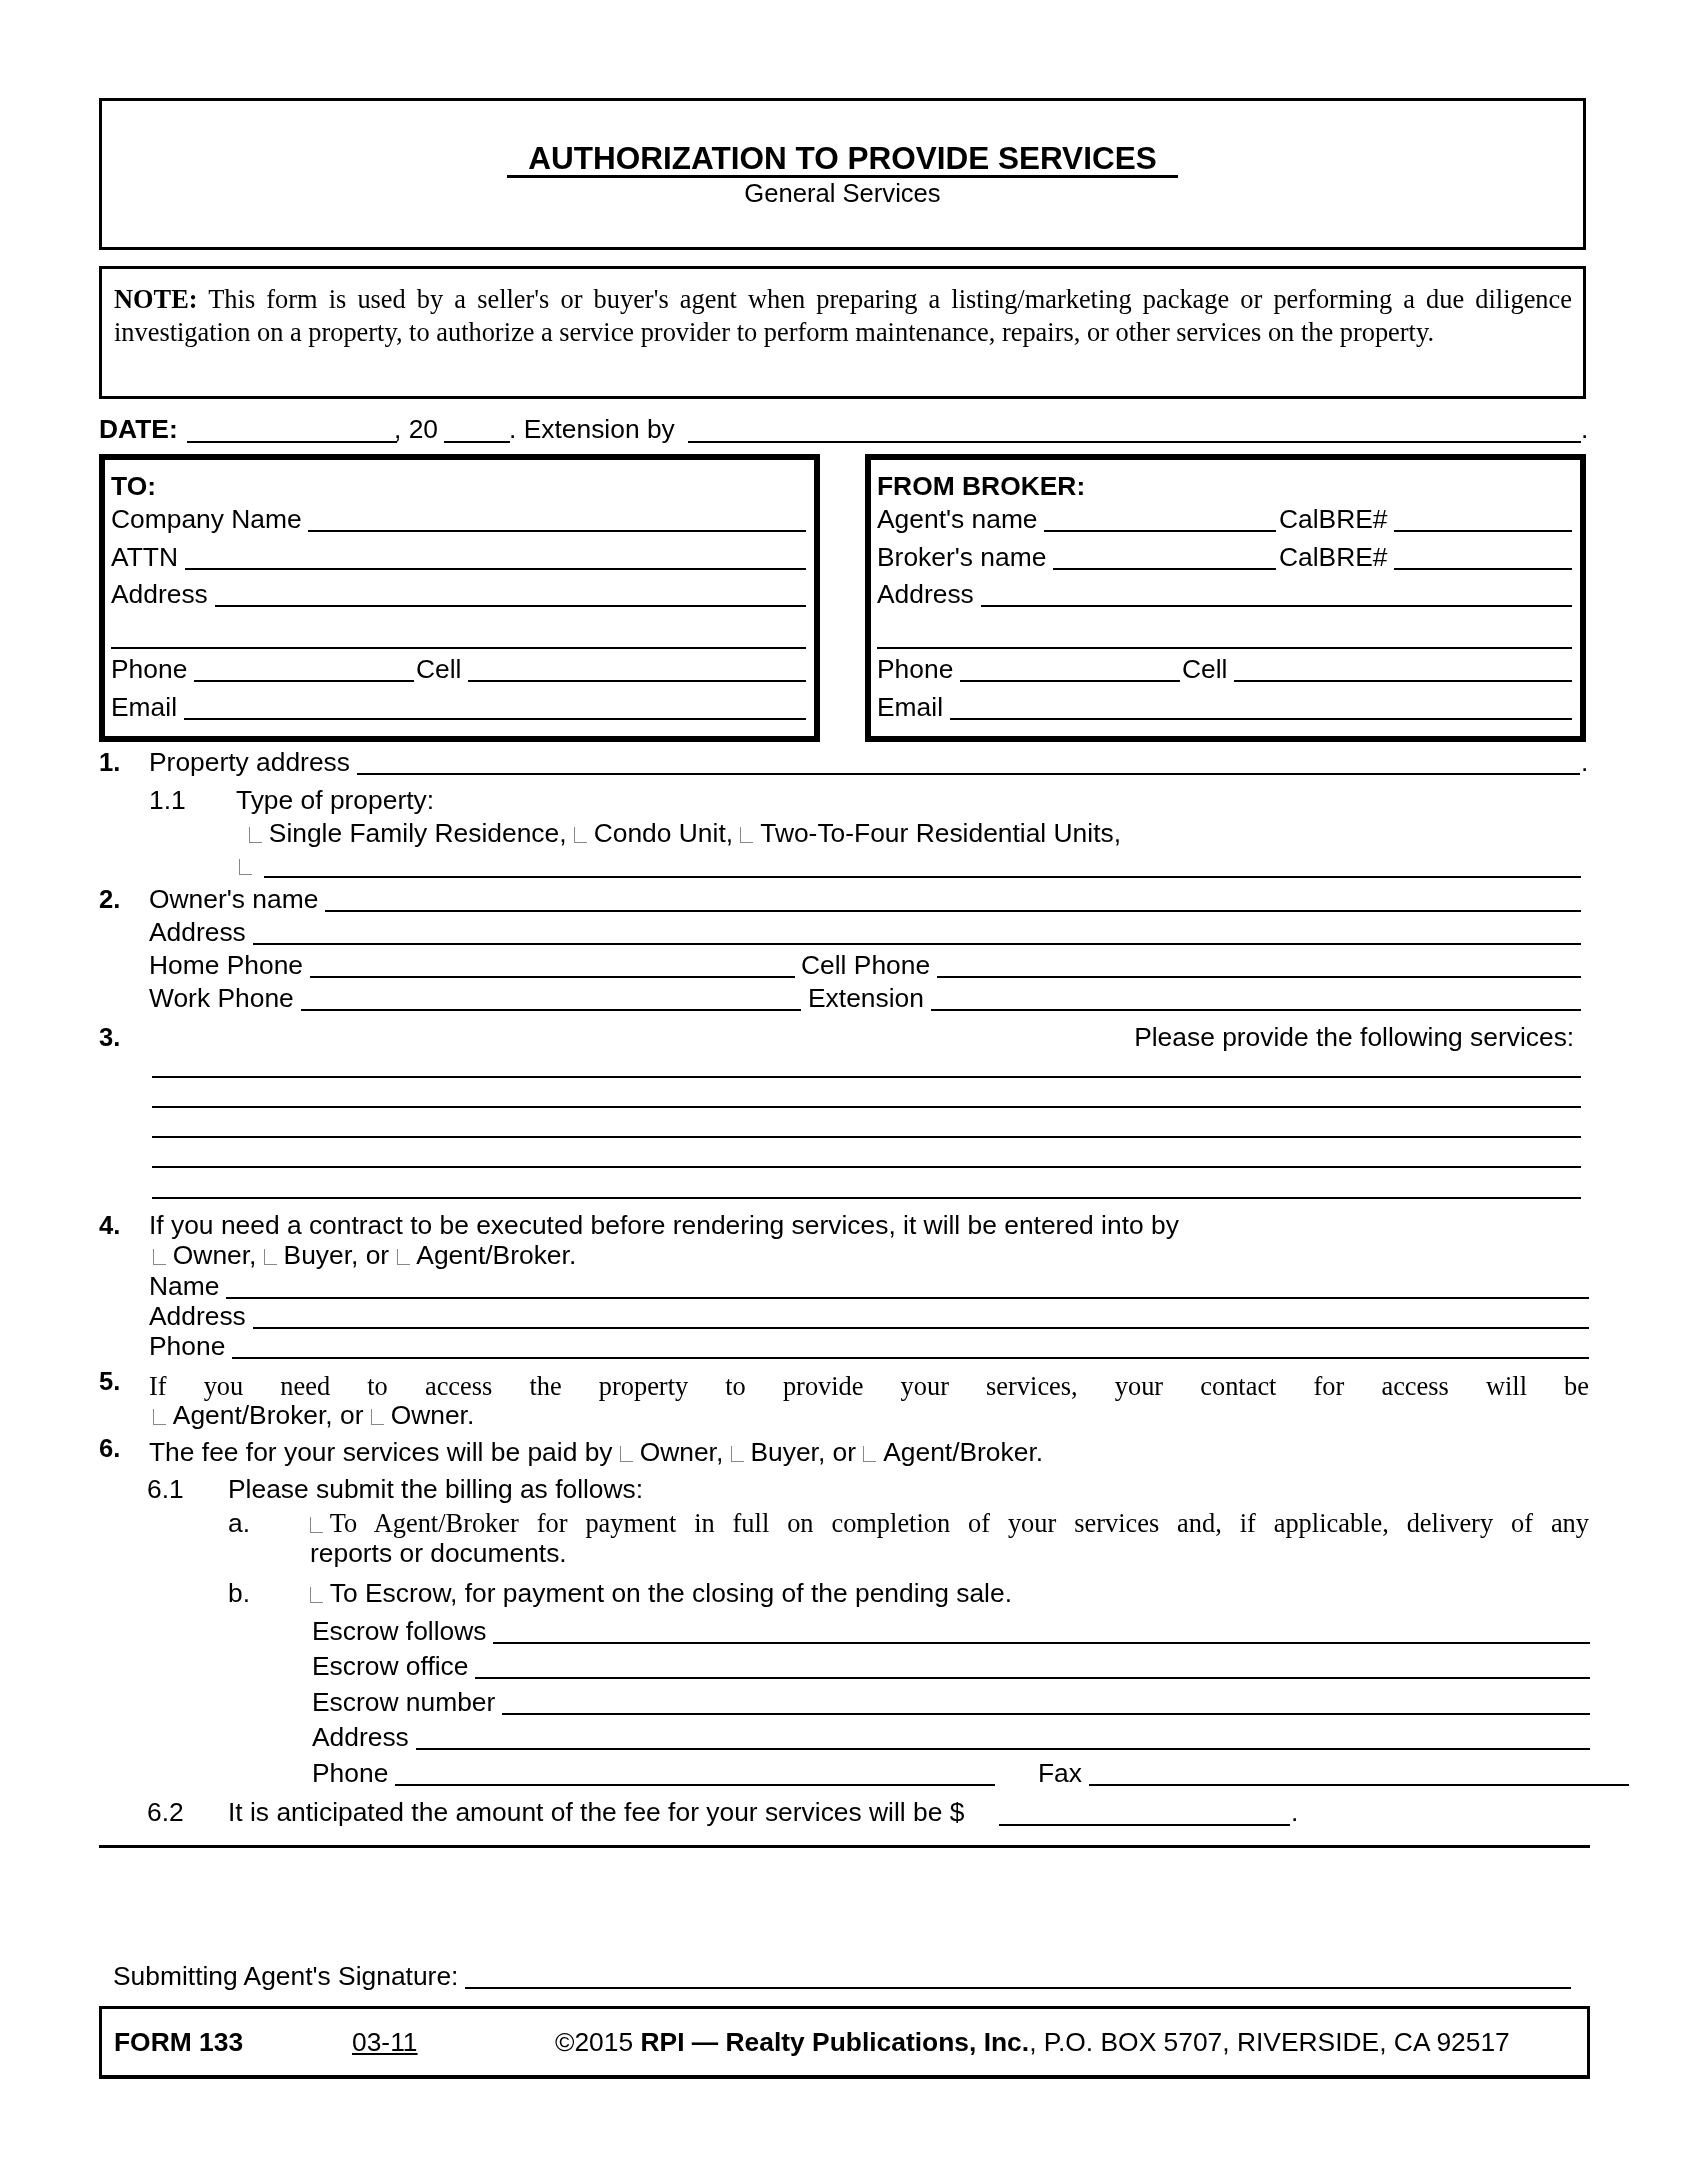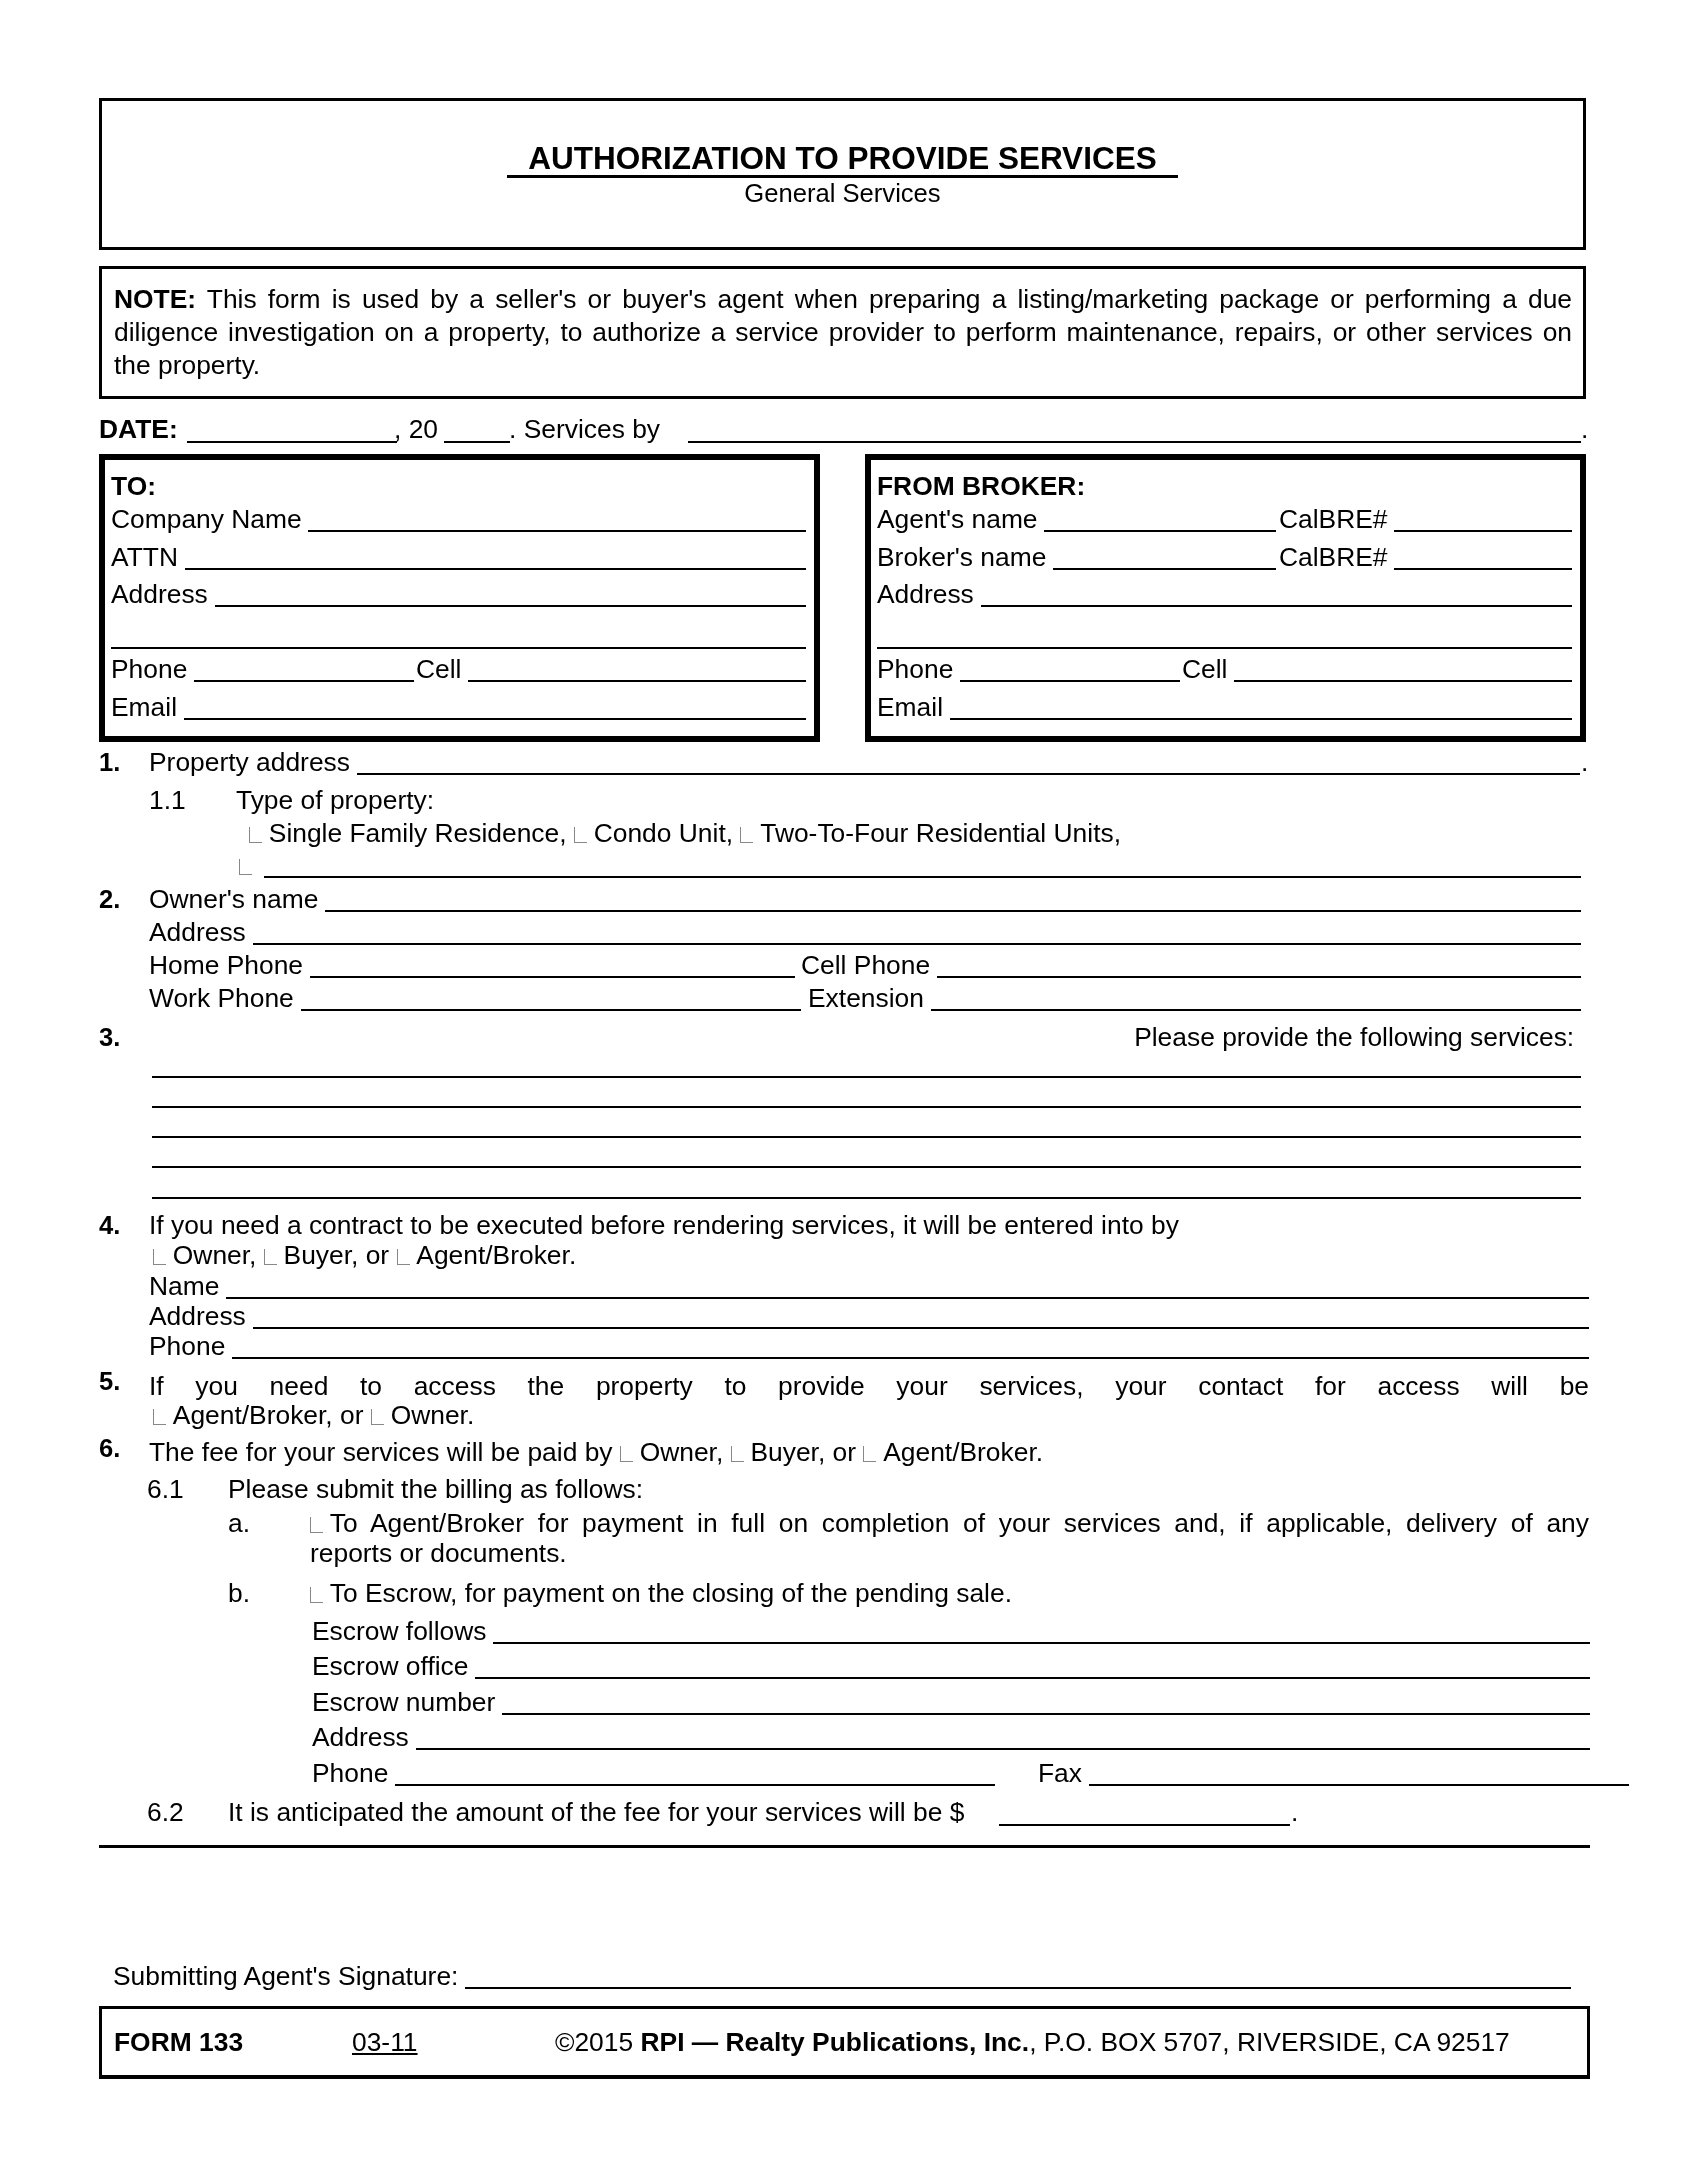--- a/index.html
+++ b/index.html
@@ -1,18 +1,18 @@
 <!DOCTYPE html>
 <html style="font-size:13.6px"><head>
 <meta charset="utf-8">
 <style>
   html, body { margin:0; padding:0; background:#ffffff; }
   body { width:1685px; height:2181px; position:relative; overflow:hidden;
          font-family:"Liberation Sans", sans-serif; color:#000; }
-  .abs { position:absolute; }
+  .abs { position:absolute;font-family:Liberation Serif, serif; }
   .t { position:absolute; font-size:26.4px; line-height:31px; white-space:nowrap; }
   .b { font-weight:bold; }
   .box { position:absolute; border:3.4px solid #000; box-sizing:border-box; }
   .thick { border-width:6px; }
   .line { position:absolute; height:0; border-bottom:2.6px solid #000; }
   .field { position:absolute; display:flex; align-items:flex-end; white-space:nowrap;
            font-size:26.4px; line-height:31px; }
   .field .lbl { flex:0 0 auto; padding-right:6.8px; }
   .field .fill { flex:1 1 auto; border-bottom:2.6px solid #000; height:25.6px; margin-bottom:3.4px; }
   .cb { display:inline-block; width:12px; height:15.3px; border-left:1.7px solid #888; border-bottom:1.7px solid #888;
@@ -31,21 +31,21 @@
 <div class="box" style="left:99px;top:266px;width:1487px;height:133px;"></div>
 <div class="abs" style="left:114px;top:283px;width:1458px;font-size:26.4px;line-height:33px;text-align:justify;">
   <span class="b">NOTE:</span>
   <span>This form is used by a seller's or buyer's agent when preparing a listing/marketing package or performing a due diligence investigation on a property, to authorize a service provider to perform maintenance, repairs, or other services on the property.</span>
 </div>
 
 <div class="t b" style="left:99px;top:414px;">DATE:</div>
 <div class="line" style="left:187px;top:441px;width:210px;"></div>
 <div class="t" style="left:394px;top:414px;">, 20</div>
 <div class="line" style="left:444px;top:441px;width:66px;"></div>
-<div class="t" style="left:509px;top:414px;">. Services by</div>
+<div class="t" style="left:509px;top:414px;">. Extension by</div>
 <div class="line" style="left:688px;top:441px;width:893px;"></div>
 <div class="t" style="left:1581px;top:414px;">.</div>
 
 <div class="box thick" style="left:99px;top:454px;width:721px;height:288px;"></div>
 <div class="t b" style="left:111px;top:471px;">TO:</div>
 <div class="field" style="left:111px;top:504px;width:695px;">
   <span class="lbl">Company Name</span>
     <span class="fill"></span>
 </div>
 <div class="field" style="left:111px;top:542px;width:695px;">

